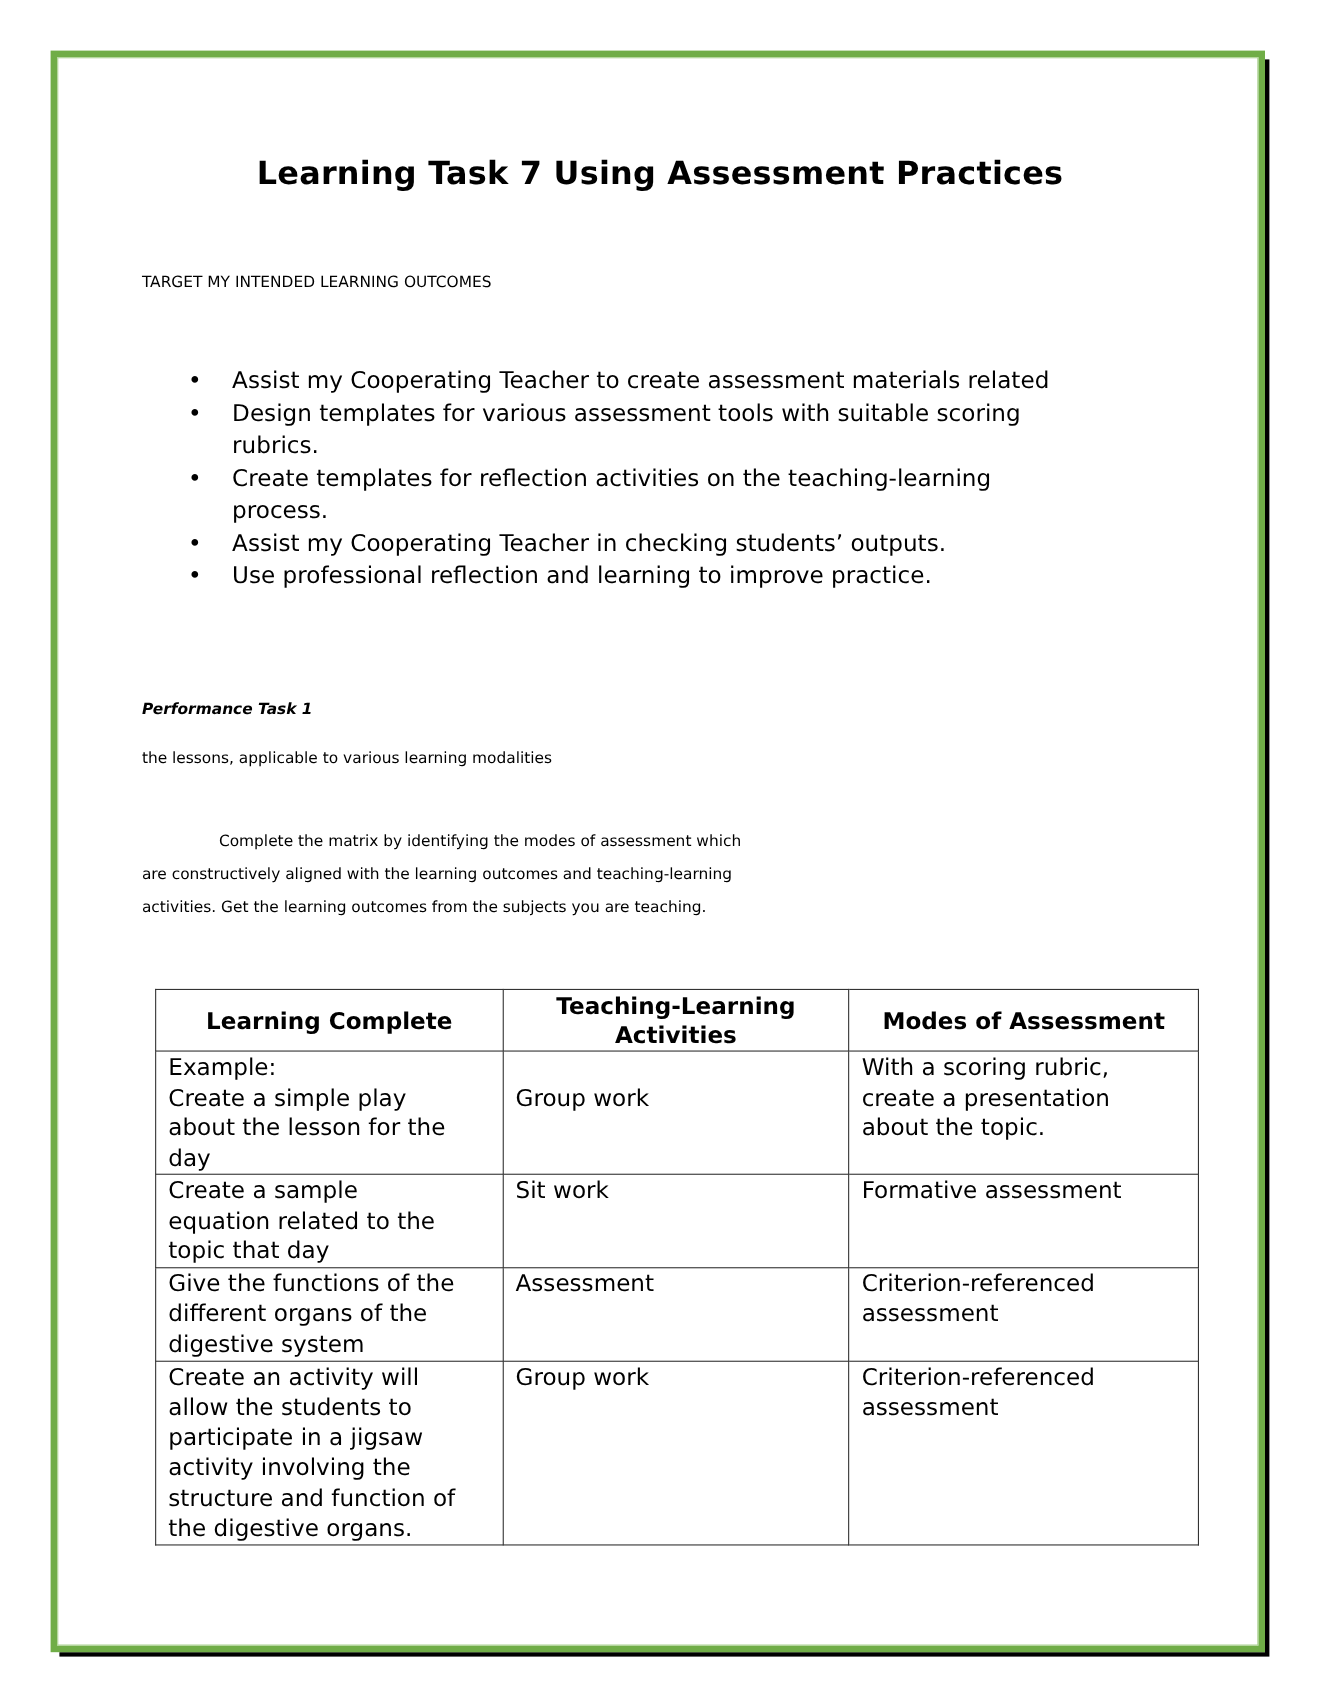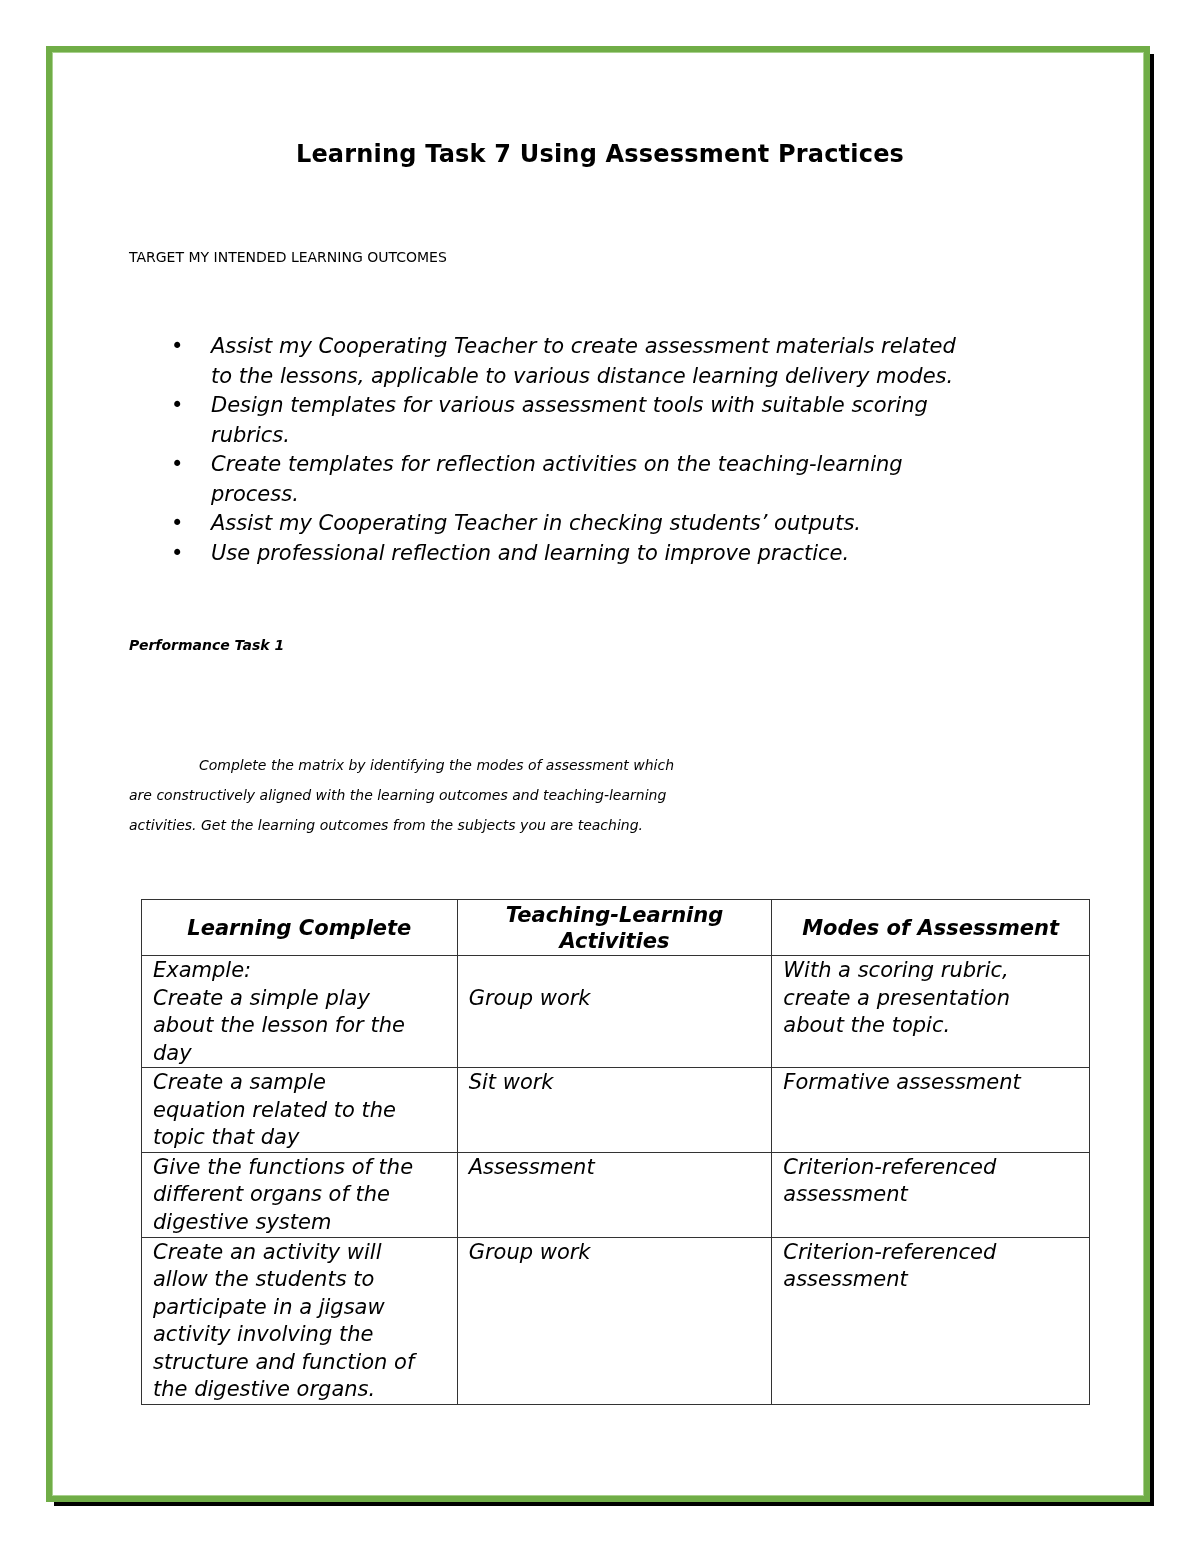--- a/index.html
+++ b/index.html
@@ -4,58 +4,57 @@
 <style>
   html, body { margin: 0; padding: 0; background: #ffffff; }
   body { width: 1200px; height: 1553px; position: relative; overflow: hidden;
          font-family: "DejaVu Sans", sans-serif; color: #000; }
   .shadow { position: absolute; left: 54px; top: 54px; width: 1100px; height: 1452px; background: #000; }
   .frame { position: absolute; left: 46px; top: 46px; width: 1092px; height: 1444px;
            border: 6px solid #70ad47; background: #fff; box-sizing: content-box; }
   .inner-line { position: absolute; left: 0; top: 0; right: 0; bottom: 0; border: 1px solid #a9d18e; }
   .page { position: absolute; left: 0; top: 0; width: 1200px; height: 1553px; }
   .title { position: absolute; left: 0; width: 1200px; top: 140px; text-align: center;
-           font-weight: bold; font-size: 24px; letter-spacing: 0.2px; }
+           font-weight: bold; font-size: 29px; letter-spacing: 0.2px; }
   .txt { position: absolute; left: 129px; font-size: 14px; line-height: 30px; white-space: nowrap; }
   .heading-caps { top: 242px; }
   .intro { top: 287px; }
   ul.outcomes { position: absolute; left: 141px; top: 332px; margin: 0; padding: 0; list-style: none; width: 930px; }
   ul.outcomes li { position: relative; padding-left: 70px; font-size: 21px; line-height: 29.5px; }
   ul.outcomes li .bullet { position: absolute; left: 30px; top: 0; }
   .perf-title { top: 630px; font-weight: bold; font-style: italic; }
   .perf-desc { top: 675px; white-space: normal; width: 930px; }
   .instructions { top: 750px; white-space: normal; width: 930px; text-indent: 70px; }
   table.matrix { position: absolute; left: 141px; top: 899px; width: 949px; border-collapse: collapse;
                  font-size: 21px; }
   table.matrix th, table.matrix td { border: 1.5px solid #333; vertical-align: top; }
   table.matrix th { font-weight: bold; text-align: center; vertical-align: middle; height: 55px;
                     line-height: 26px; padding: 0 8px; }
   table.matrix td { padding: 1px 10px 0 11px; line-height: 27.5px; }
   col.c1 { width: 316px; } col.c2 { width: 315px; } col.c3 { width: 318px; }
   tr.r1 td { height: 110px; } tr.r2 td { height: 82px; } tr.r3 td { height: 83px; } tr.r4 td { height: 165px; }
-  .line { display: block; font-style: italic; }
+  .line { display: block; }
 </style>
 </head>
 <body>
 
 <div class="shadow"></div>
 <div class="frame">
     <div class="inner-line"></div>
   </div>
 
 <div class="page">
   <div class="title">Learning Task 7 Using Assessment Practices</div>
 
   <div class="txt heading-caps">TARGET MY INTENDED LEARNING OUTCOMES</div>
 
   <ul class="outcomes">
     <li>
       <span class="bullet">•</span>
       <span class="line">Assist my Cooperating Teacher to create assessment materials related</span>
-      <span class="line">to the lessons, applicable to various distance learning delivery modes.</span>
     </li>
     <li>
       <span class="bullet">•</span>
       <span class="line">Design templates for various assessment tools with suitable scoring</span>
       <span class="line">rubrics.</span>
     </li>
     <li>
       <span class="bullet">•</span>
       <span class="line">Create templates for reflection activities on the teaching-learning</span>
       <span class="line">process.</span>
@@ -65,20 +64,21 @@
       <span class="line">Assist my Cooperating Teacher in checking students’ outputs.</span>
     </li>
     <li>
       <span class="bullet">•</span>
       <span class="line">Use professional reflection and learning to improve practice.</span>
     </li>
   </ul>
 
   <div class="txt perf-title">Performance Task 1</div>
   <div class="txt perf-desc">
+    <span class="line">the lessons, applicable to various learning modalities</span>
   </div>
   <div class="txt instructions">
     <span class="line">Complete the matrix by identifying the modes of assessment which</span>
     <span class="line" style="text-indent:0">are constructively aligned with the learning outcomes and teaching-learning</span>
     <span class="line" style="text-indent:0">activities. Get the learning outcomes from the subjects you are teaching.</span>
   </div>
 
   <table class="matrix">
     <colgroup>
         <col class="c1">

